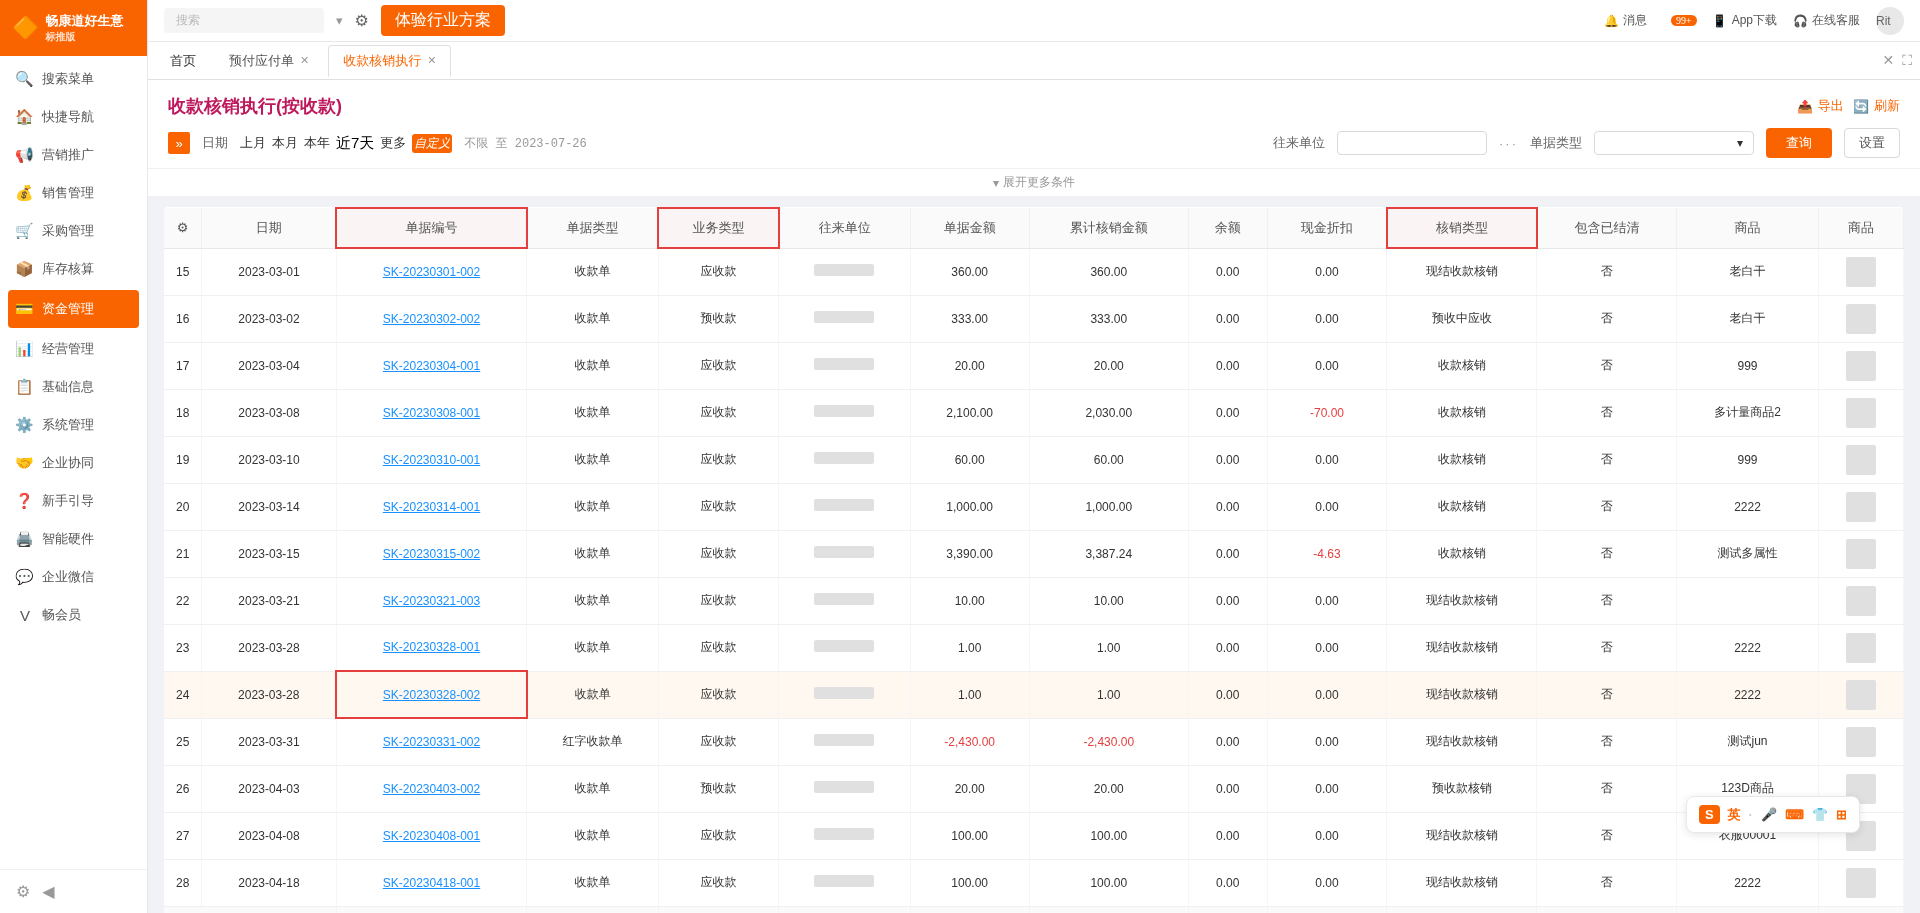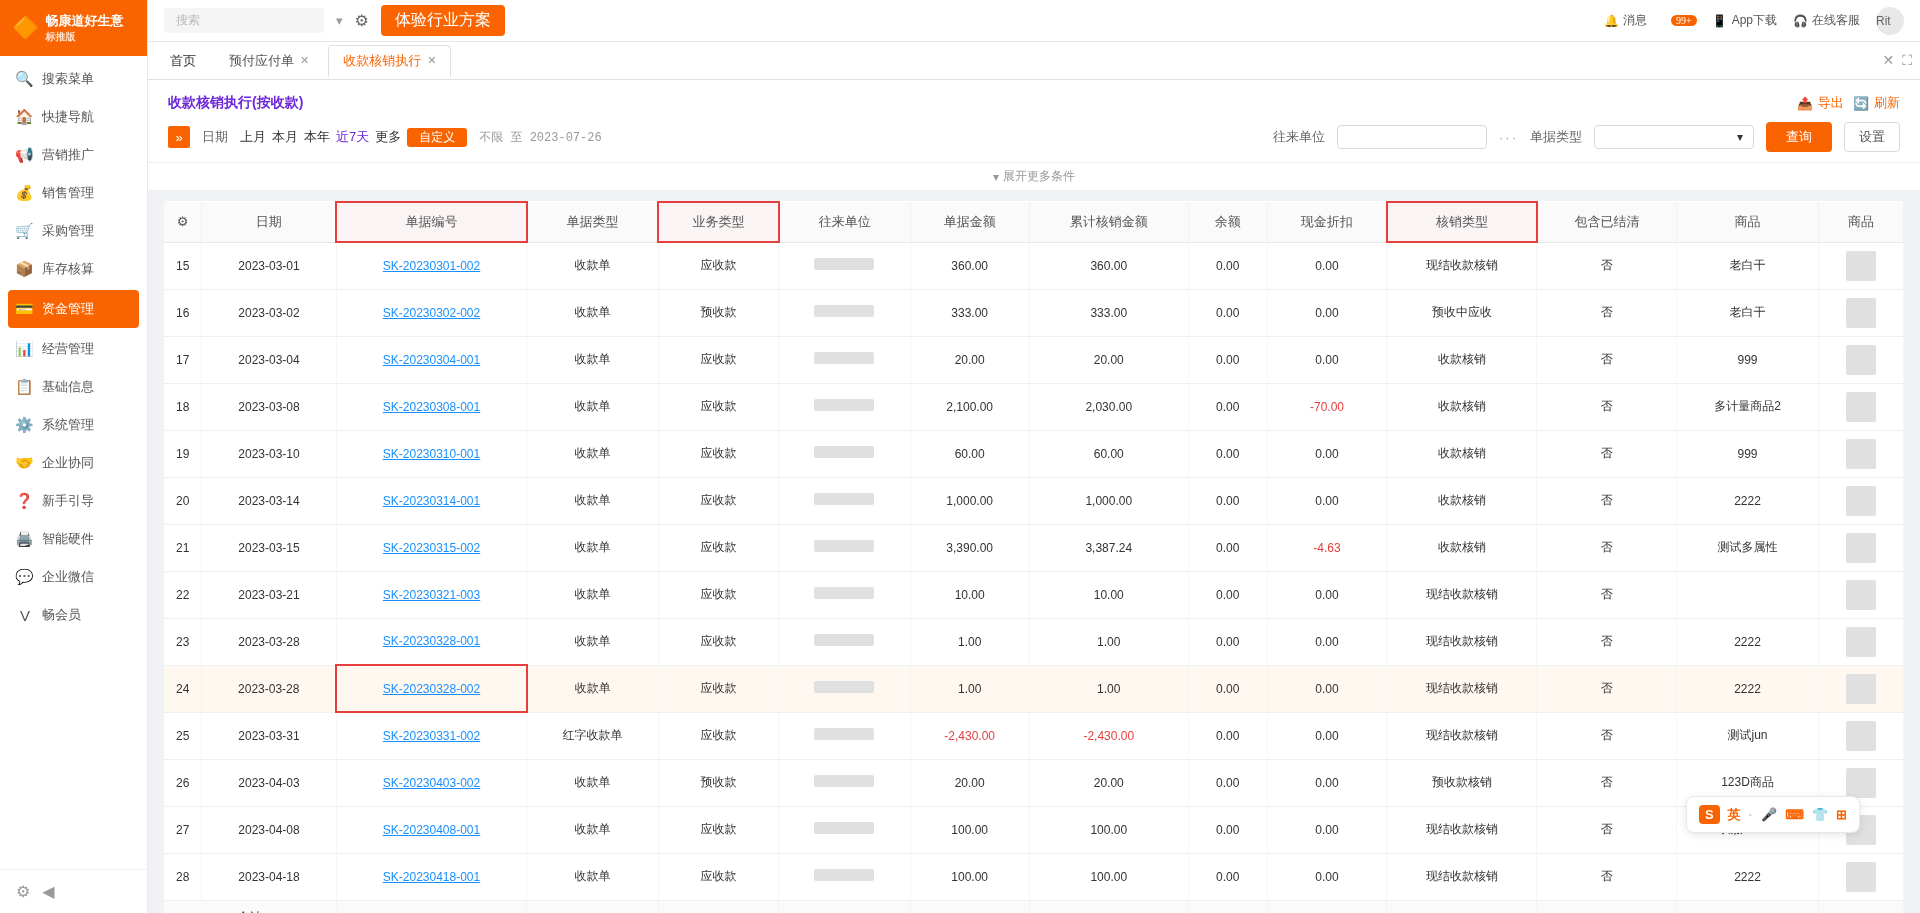--- a/index.html
+++ b/index.html
@@ -39,21 +39,21 @@
     .tab-close { font-size: 11px; color: #999; cursor: pointer; }
     .tabs-spacer { flex: 1; }
     .tab-controls { display: flex; gap: 8px; color: #999; }
     .tab-controls span { cursor: pointer; font-size: 14px; }
 
     
     .content { flex: 1; overflow: hidden; display: flex; flex-direction: column; background: #f0f2f5; }
 
     
     .page-header { background: #fff; padding: 14px 20px 0; display: flex; align-items: center; justify-content: space-between; }
-    .page-title { font-size: 14px; font-weight: 600; color: #6d28d9; }
+    .page-title { font-size: 18px; font-weight: 600; color: #be185d; }
     .page-actions { display: flex; gap: 10px; }
     .action-btn { display: flex; align-items: center; gap: 4px; color: #fa6400; font-size: 13px; cursor: pointer; border: none; background: none; }
 
     
     .filter-bar { background: #fff; padding: 10px 20px; border-bottom: 1px solid #f0f0f0; display: flex; align-items: center; gap: 16px; flex-wrap: wrap; }
     .filter-input { border: 1px solid #d9d9d9; border-radius: 4px; padding: 4px 10px; font-size: 12px; color: #333; width: 160px; }
     .query-btn { background: #fa6400; color: #fff; border: none; border-radius: 4px; padding: 6px 20px; font-size: 13px; cursor: pointer; }
     .setting-btn { border: 1px solid #d9d9d9; border-radius: 4px; padding: 5px 14px; font-size: 13px; cursor: pointer; background: #fff; color: #555; }
 
     
@@ -214,23 +214,23 @@
       </div>
     </div>
 
     <div class="filter-bar" style="background:#fff;padding:10px 20px;border-bottom:1px solid #f0f0f0;display:flex;align-items:center;gap:12px;flex-wrap:wrap;">
       <div style="background:#fa6400;color:#fff;width:22px;height:22px;display:flex;align-items:center;justify-content:center;border-radius:2px;cursor:pointer;font-size:13px;">»</div>
       <span style="color:#666;font-size:13px;">日期</span>
       <div style="display:flex;gap:6px;align-items:center;">
         <span style="cursor:pointer;color:#333;font-size:13px;">上月</span>
         <span style="cursor:pointer;color:#333;font-size:13px;">本月</span>
         <span style="cursor:pointer;color:#333;font-size:13px;">本年</span>
-        <span style="cursor:pointer;color:#6d28d9;font-size:13px;">近7天</span>
+        <span style="cursor:pointer;color:#000000;font-size:15px;">近7天</span>
         <span style="cursor:pointer;color:#333;font-size:13px;">更多</span>
-        <span style="color:#fff;background:#fa6400;border-radius:3px;padding:1px 12px;font-size:12px;cursor:pointer;">自定义</span>
+        <span style="color:#fff;background:#fa6400;border-radius:3px;padding:1px 2px;font-size:12px;cursor:pointer;font-style:italic;">自定义</span>
       </div>
       <div style="color:#999;font-size:12px;font-family:Liberation Mono, monospace;">不限 至 2023-07-26</div>
       <div style="flex:1;"></div>
       <span style="color:#666;font-size:13px;">往来单位</span>
       <input class="filter-input" style="border: 1px solid rgb(217, 217, 217); border-radius: 4px; padding: 4px 10px; font-size: 12px; width: 150px;">
       <span style="color:#999;letter-spacing:2px;">···</span>
       <span style="color:#666;font-size:13px;">单据类型</span>
       <div style="border:1px solid #d9d9d9;border-radius:4px;padding:4px 10px;font-size:12px;width:160px;display:flex;align-items:center;justify-content:space-between;background:#fff;">
         <span></span>
         <span>▾</span>

